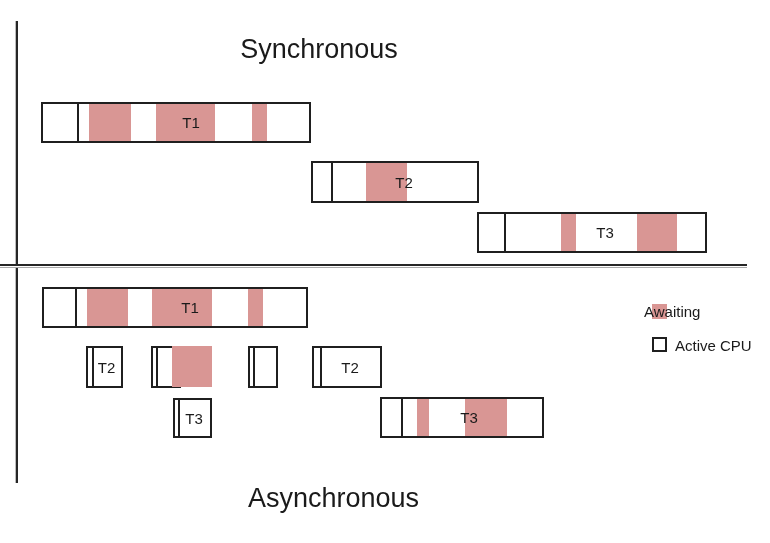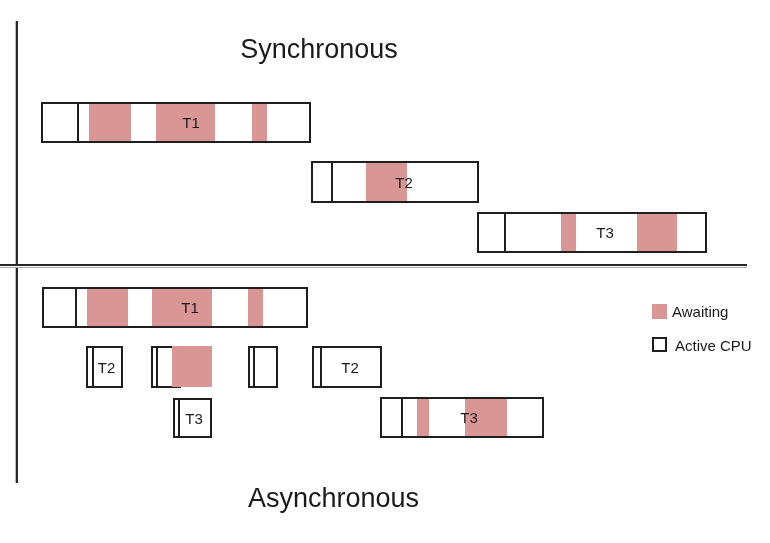--- a/index.html
+++ b/index.html
@@ -110,18 +110,18 @@
   </div>
 
   <div class="bar" style="left:380px;top:397px;width:164px;height:41px;">
     <div class="divider" style="left:19px;"></div>
     <div class="seg" style="left:35px;width:12px;"></div>
     <div class="seg" style="left:83px;width:42px;"></div>
     <div class="task-label" style="left:52px;width:70px;">T3</div>
   </div>
 
   <div class="legend-swatch awaiting" style="left:652px;top:304px;"></div>
-  <div class="legend-label" style="left:672px;top:303px;">Awaiting</div>
+  <div class="legend-label" style="left:644px;top:303px;">Awaiting</div>
 
   <div class="legend-swatch active" style="left:652px;top:337px;"></div>
   <div class="legend-label" style="left:675px;top:337px;">Active CPU</div>
 
 </div>
 
 </body></html>

